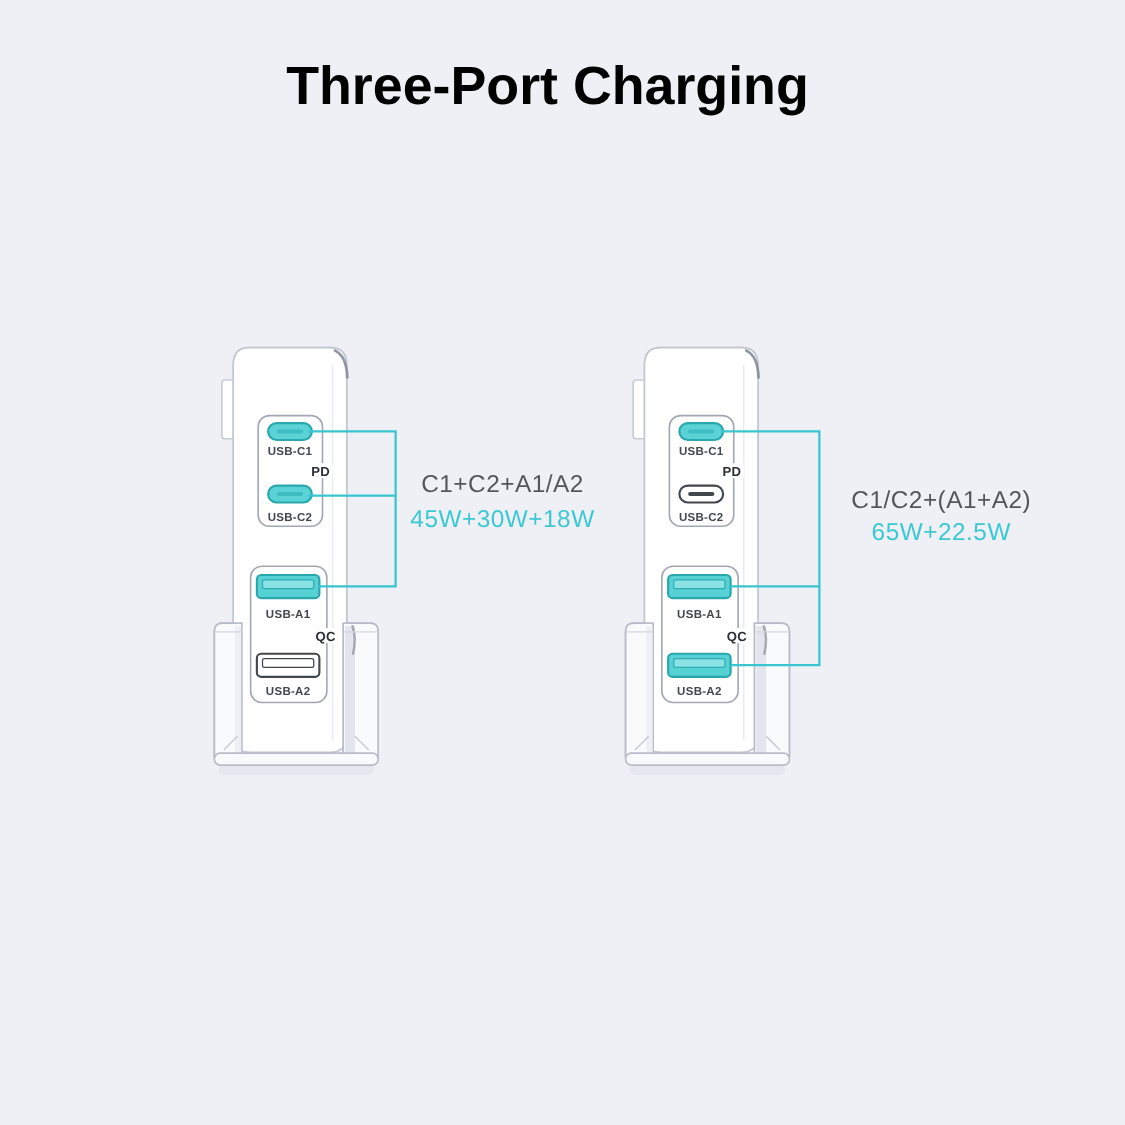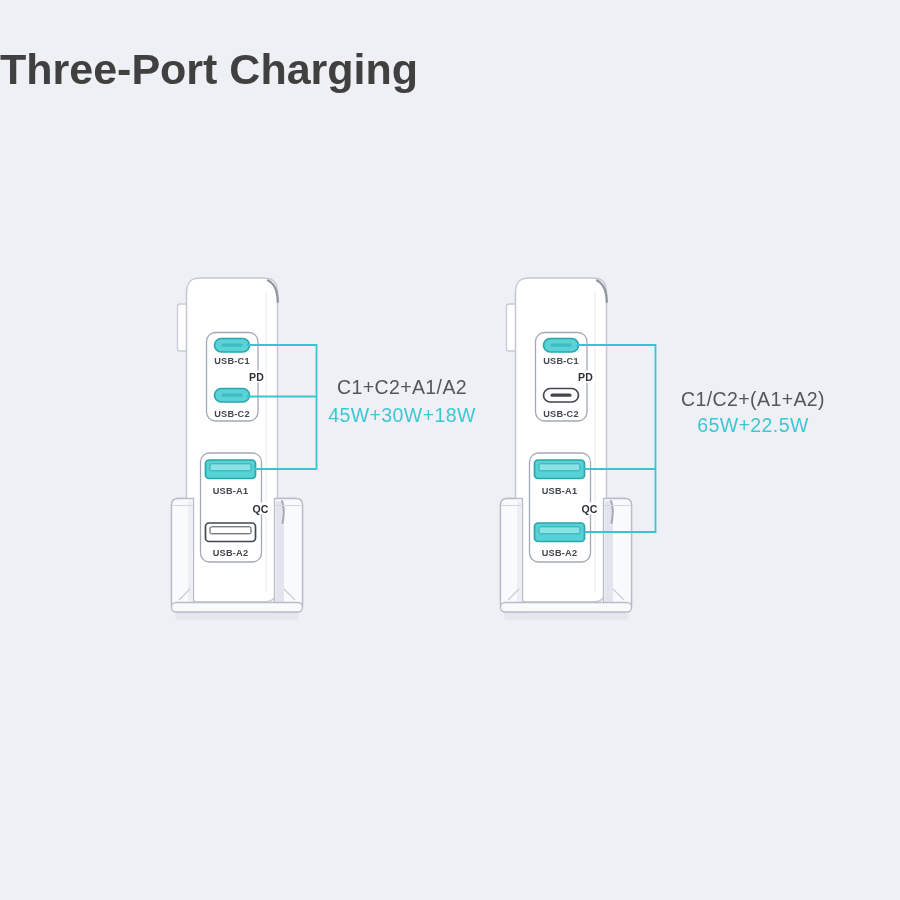--- a/index.html
+++ b/index.html
@@ -3,22 +3,22 @@
 <meta charset="utf-8">
 <style>
   html,body{margin:0;padding:0;}
   body{
     width:900px;height:900px;position:relative;overflow:hidden;
     background:#eff0f5;
     font-family:"Liberation Sans", sans-serif;
   }
   .page-title{
     position:absolute;top:48px;left:0;width:876px;margin:0;
-    text-align:left;font-size:43px;line-height:1.0;font-weight:800;
-    color:#404040;letter-spacing:0px;
+    text-align:center;font-size:43px;line-height:1.0;font-weight:800;
+    color:#000000;letter-spacing:0px;
   }
   svg{position:absolute;left:0;top:0;}
   .port-label{font-size:9.2px;font-weight:bold;letter-spacing:.25px;}
   .badge-label{font-size:10.5px;font-weight:bold;letter-spacing:.2px;}
   .combo-text{font-size:19.5px;letter-spacing:.4px;}
   .watts-text{font-size:19.5px;letter-spacing:.4px;}
   text{text-anchor:middle;}
 </style>
 </head>
 <body>

